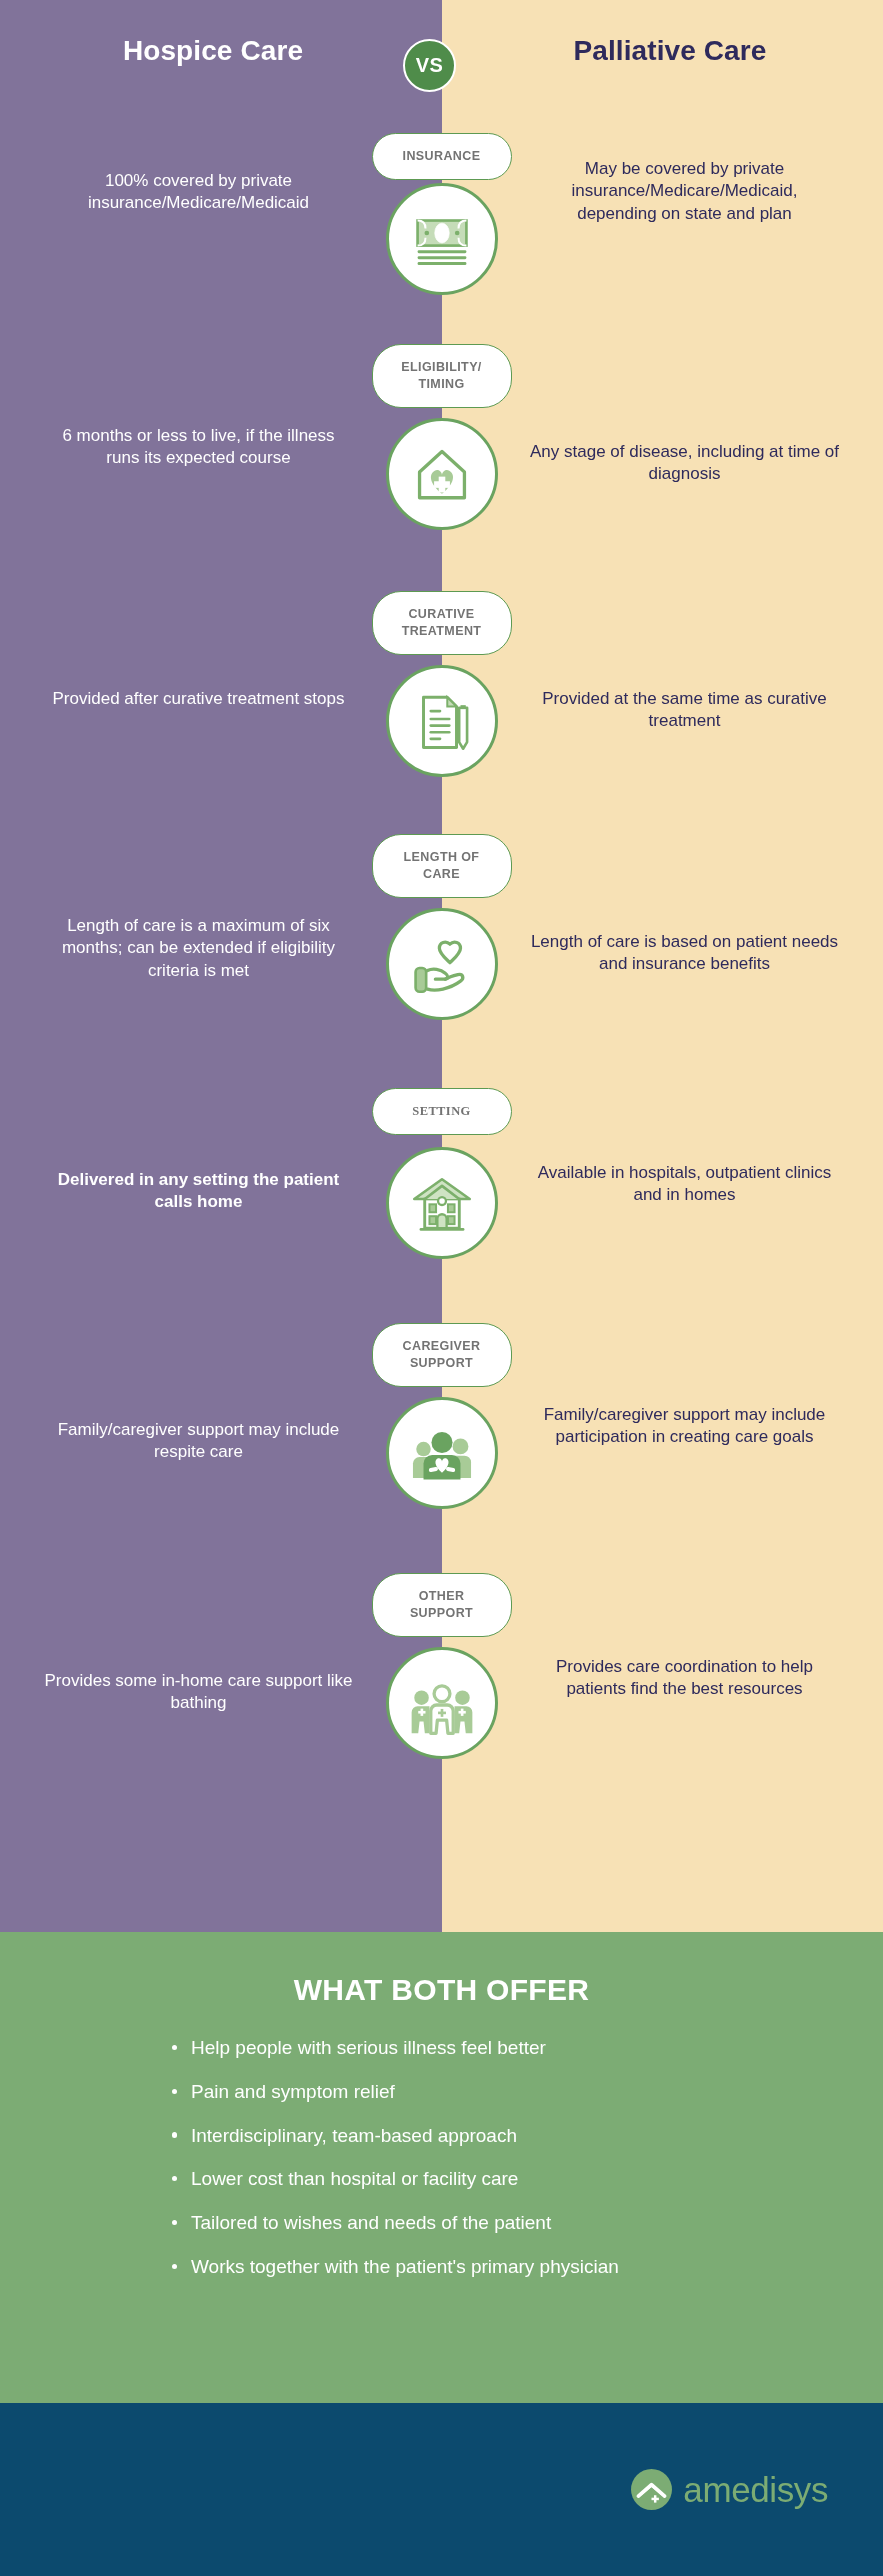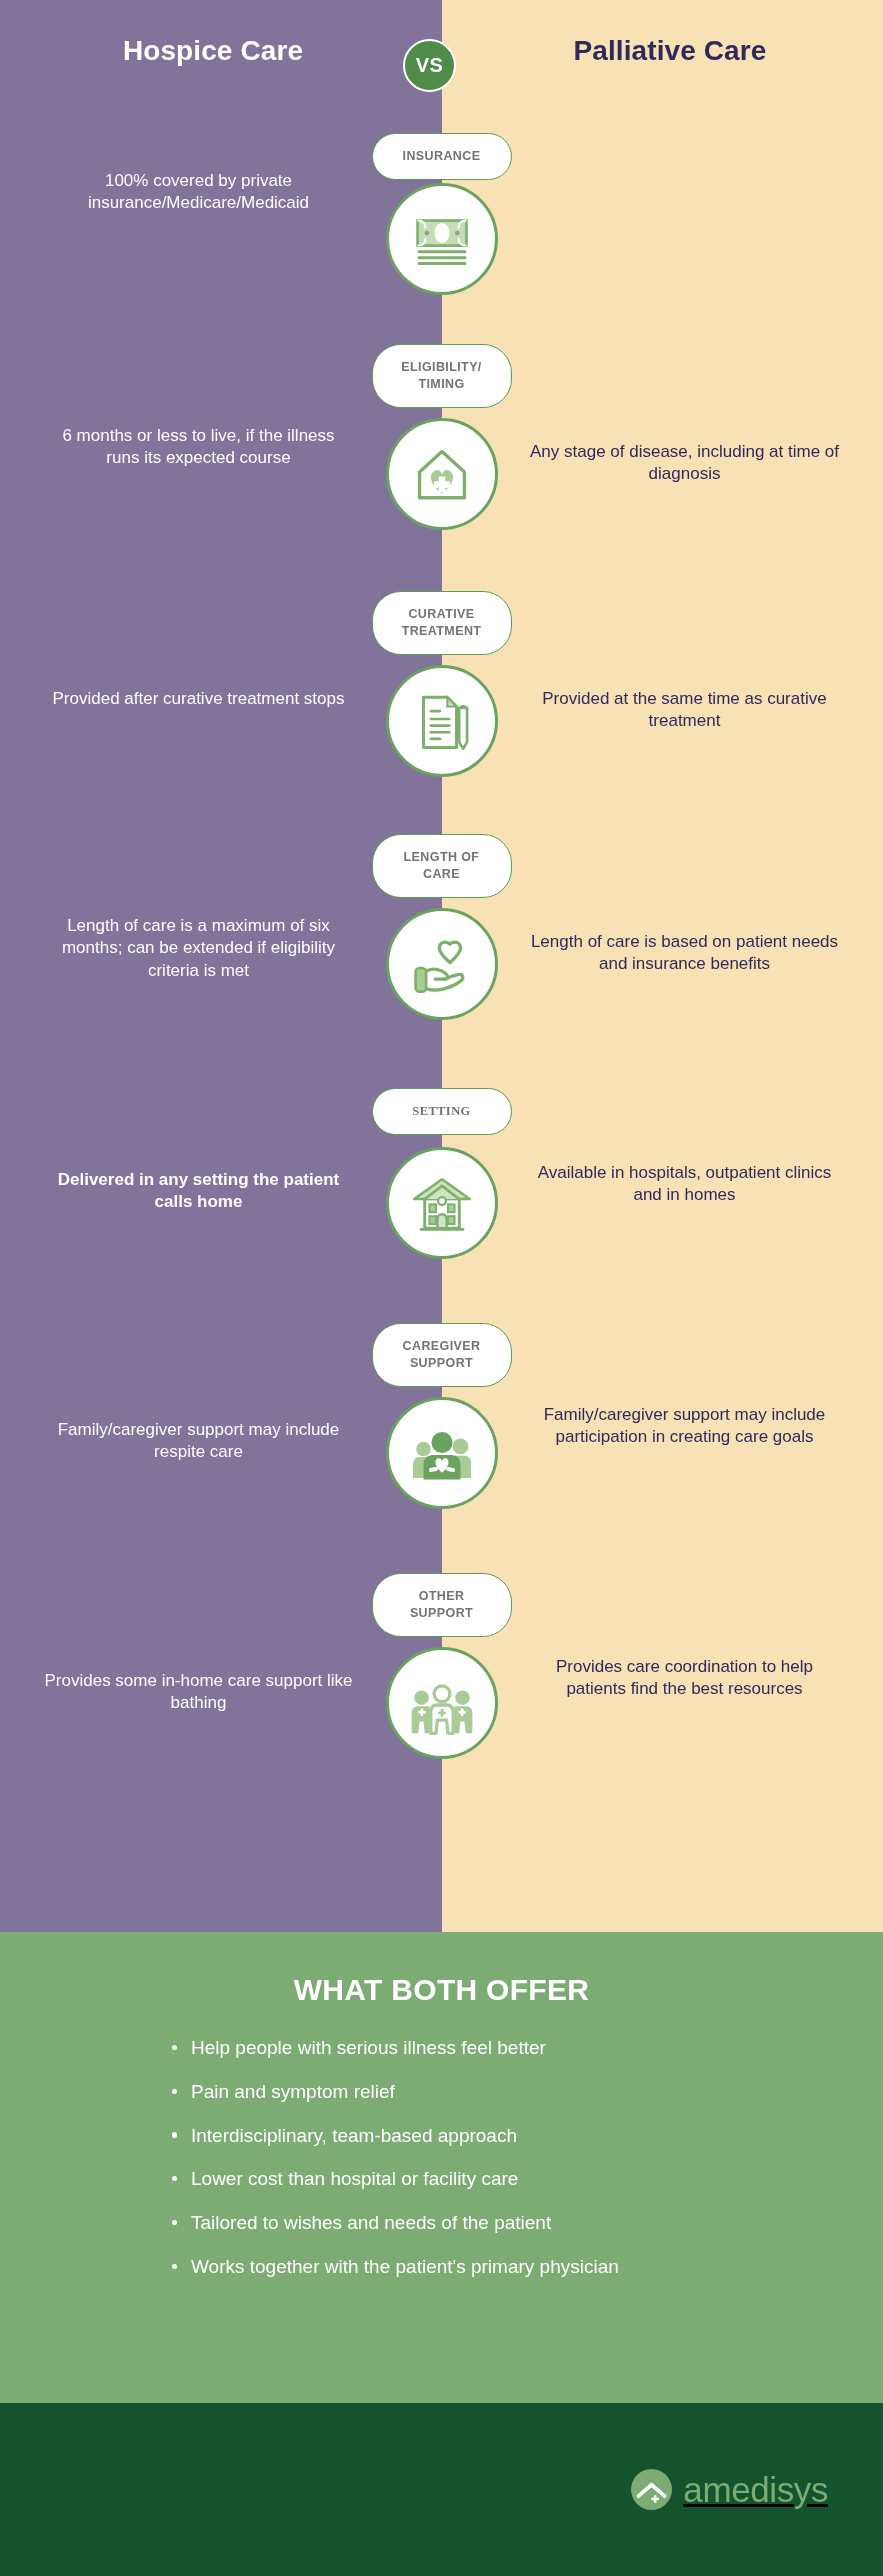--- a/index.html
+++ b/index.html
@@ -156,26 +156,25 @@
     width: 5.2px; height: 5.2px;
     border-radius: 50%;
     background: #ffffff;
   }
 
   
   .footer {
     position: absolute;
     top: 2403px; left: 0;
     width: 883px; height: 173px;
-    background: #14532d;
+    background: #0c4a6e;
     display: flex;
     align-items: center;
     justify-content: flex-end;
     padding-right: 55px;
-    text-decoration: underline;
   }
   .logo { display: flex; align-items: center; gap: 11.8px; }
   .logo-mark { width: 41px; height: 41px; display: block; }
   .logo-text {
     color: #7cac74;
     font-size: 35px;
     letter-spacing: -0.4px;
     font-weight: normal;
   }
 </style>
@@ -205,20 +204,21 @@
           <path d="M13 22 q12 0 12 12" fill="none" stroke="#ffffff" stroke-width="3"></path>
           <path d="M87 22 q-12 0 -12 12" fill="none" stroke="#ffffff" stroke-width="3"></path>
           <path d="M13 60 q12 0 12 -12" fill="none" stroke="#ffffff" stroke-width="3"></path>
           <path d="M87 60 q-12 0 -12 -12" fill="none" stroke="#ffffff" stroke-width="3"></path>
           <rect x="13" y="67" width="74" height="4.5" rx="2" fill="#7cb06b"></rect>
           <rect x="13" y="76" width="74" height="4.5" rx="2" fill="#7cb06b"></rect>
           <rect x="13" y="85" width="74" height="4.5" rx="2" fill="#7cb06b"></rect>
         </svg>
       </div>
       <div class="side-text side-left" style="top:52px;">100% covered by private insurance/Medicare/Medicaid</div>
+      <div class="side-text side-right" style="top:40px;">May be covered by private insurance/Medicare/Medicaid, depending on state and plan</div>
     </div>
 
     <div class="row" style="top:331px;height:250px;">
       <div class="pill" style="top:13.2px;">ELIGIBILITY/
 TIMING</div>
       <div class="icon-circle" style="top:87px;">
         <svg viewBox="0 0 100 100">
           <path d="M16 47 L50 16 L84 47 L84 86 L16 86 Z" fill="none" stroke="#7cb06b" stroke-width="5" stroke-linejoin="round"></path>
           <path d="M50 80 C30 64 30 50 39 45 C45 42 50 47 50 52 C50 47 55 42 61 45 C70 50 70 64 50 80 Z" fill="#a8cb97"></path>
           <rect x="45" y="54" width="10" height="24" fill="#ffffff"></rect>

